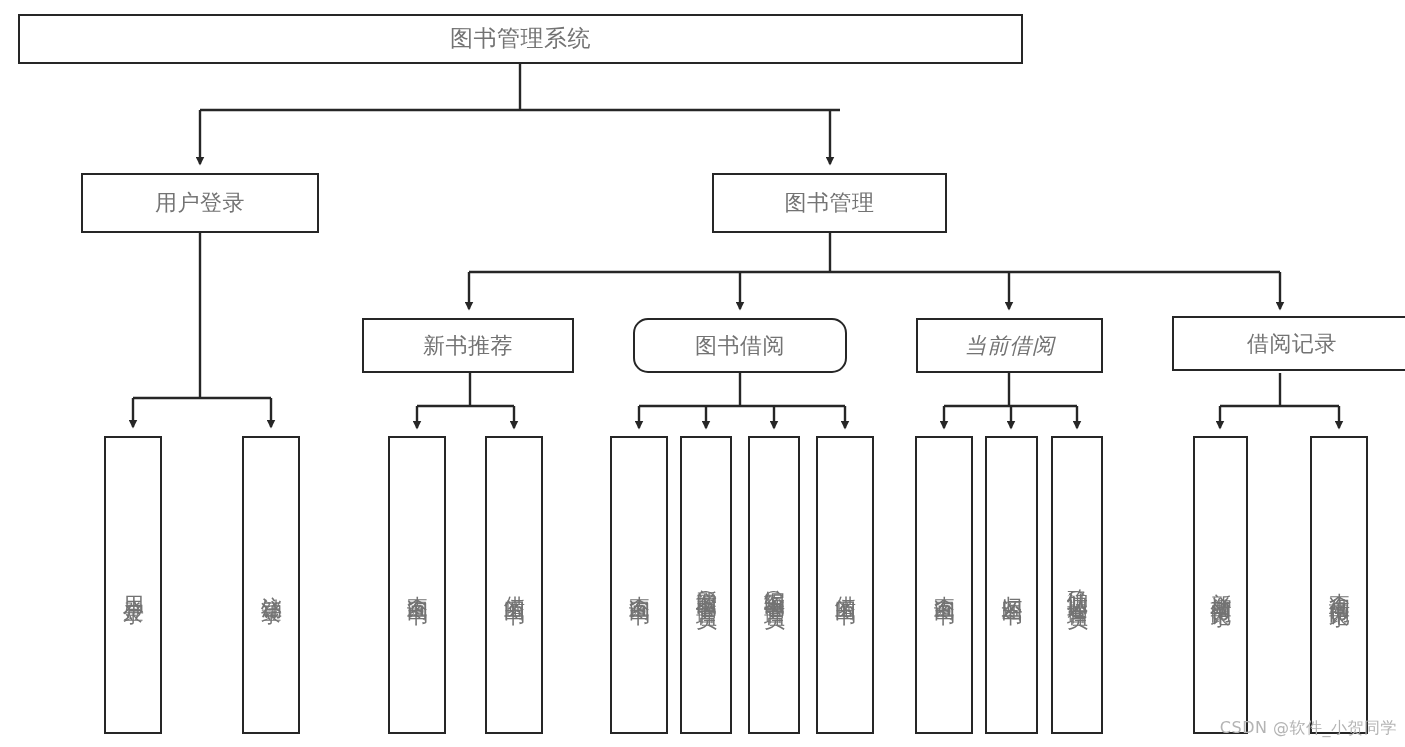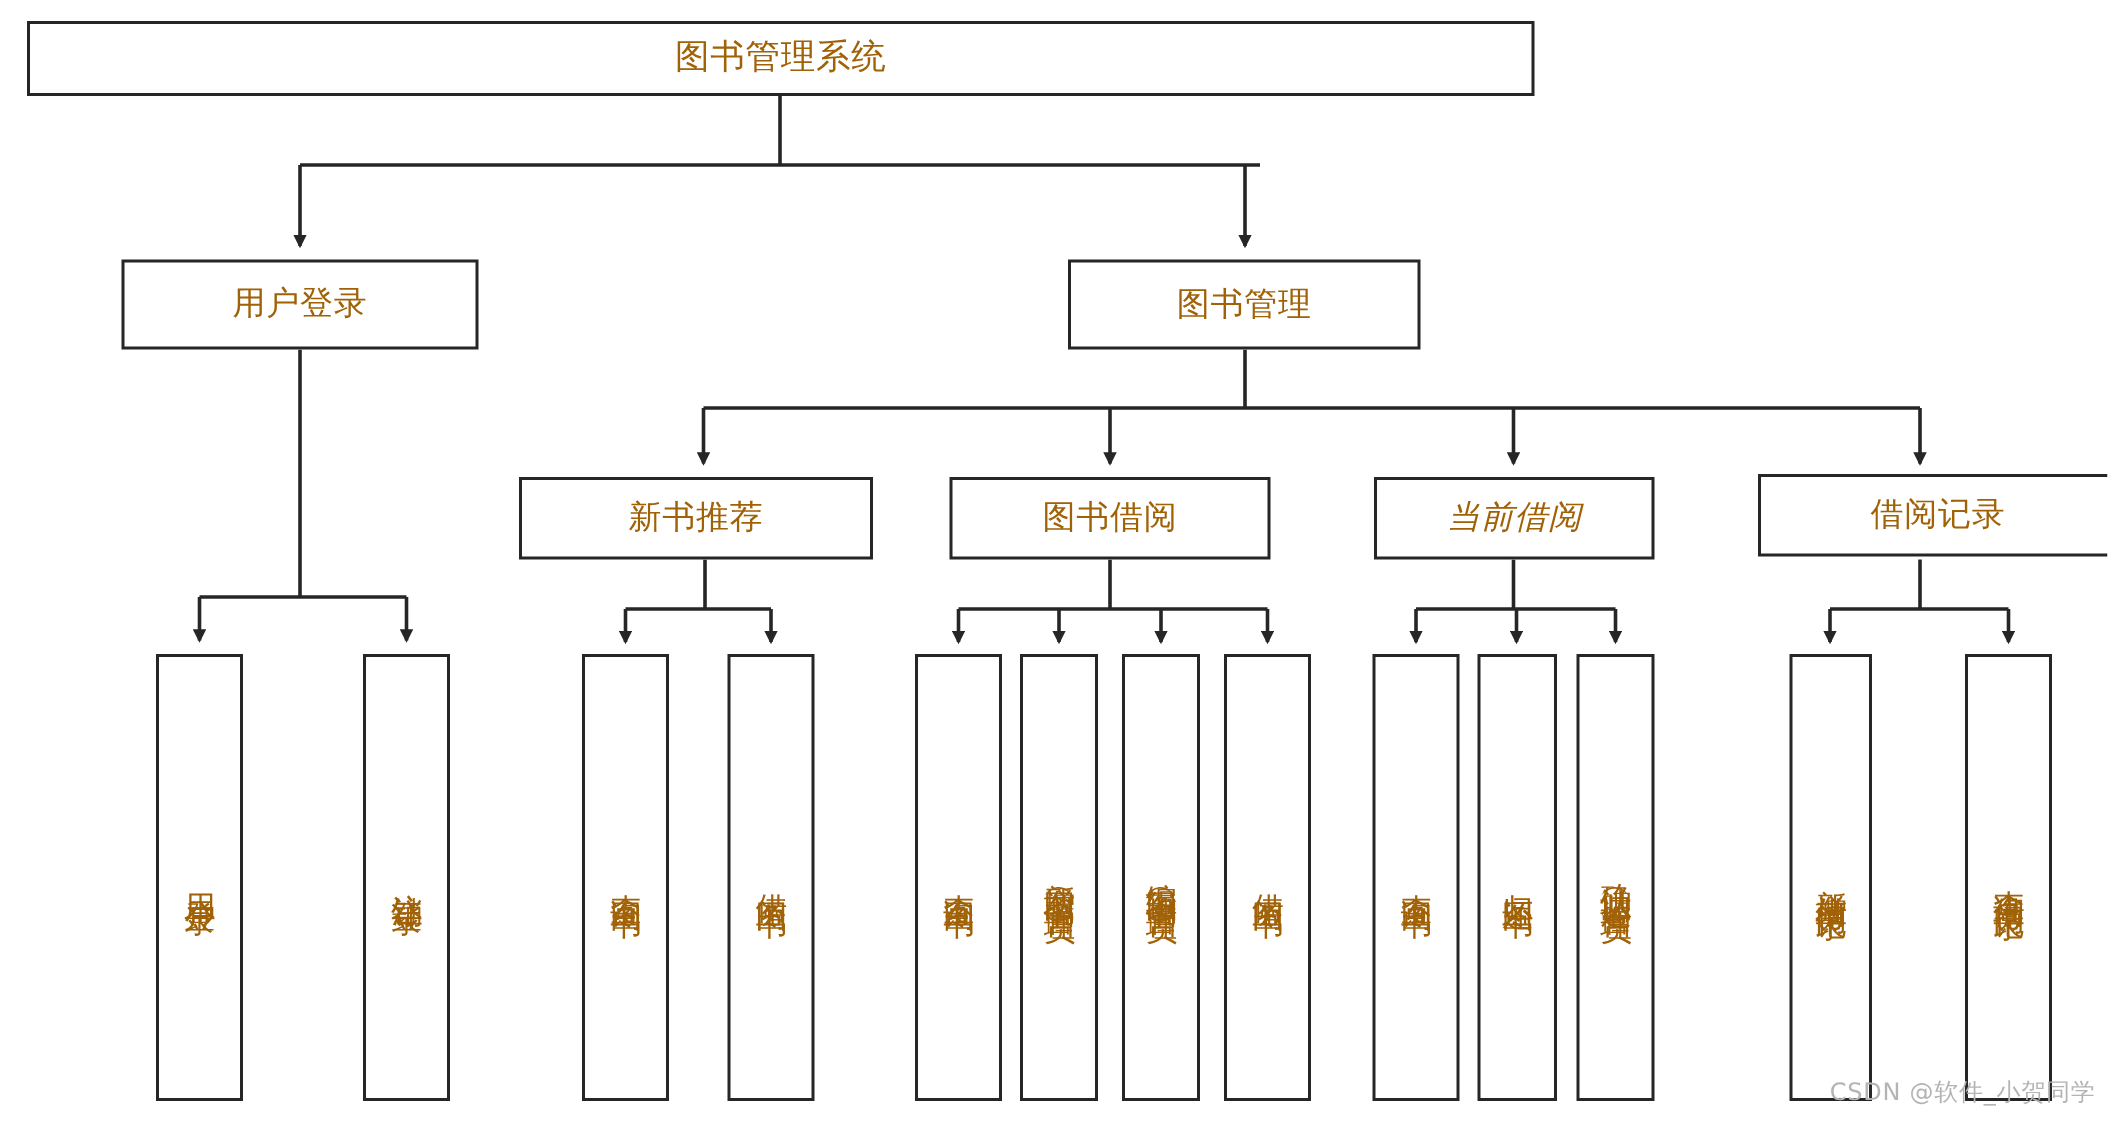--- a/index.html
+++ b/index.html
@@ -31,21 +31,21 @@
     box-sizing: border-box;
     background: #ffffff;
     border: 2px solid #262626;
     display: flex;
     align-items: center;
     justify-content: center;
     z-index: 2;
   }
   .node-label {
     font-size: 22px;
-    color: #a16207;
+    color: #737373;
     line-height: 1.18;
     letter-spacing: 0.5px;
     white-space: nowrap;
   }
   .node.vertical .node-label {
     writing-mode: vertical-rl;
     text-orientation: upright;
     letter-spacing: 3px;
     font-size: 21px;
   }
@@ -121,24 +121,24 @@
     <span class="node-label">图书管理系统</span>
   </div>
 
   <div class="node level2" style="left:81px; top:173px; width:238px; height:60px;">
     <span class="node-label">用户登录</span>
   </div>
   <div class="node level2" style="left:712px; top:173px; width:235px; height:60px;font-family:Liberation Serif, serif;">
     <span class="node-label">图书管理</span>
   </div>
 
-  <div class="node level2" style="left:346px; top:318px; width:236px; height:55px;">
+  <div class="node level2" style="left:362px; top:318px; width:212px; height:55px;">
     <span class="node-label">新书推荐</span>
   </div>
-  <div class="node level2" style="left:633px; top:318px; width:214px; height:55px;">
+  <div class="node level2" style="left:633px; top:318px; width:214px; height:55px;border-radius:15px;">
     <span class="node-label">图书借阅</span>
   </div>
   <div class="node level2" style="left:916px; top:318px; width:187px; height:55px;font-style:italic;">
     <span class="node-label">当前借阅</span>
   </div>
   <div class="node level2" style="left:1172px; top:316px; width:240px; height:55px;">
     <span class="node-label">借阅记录</span>
   </div>
 
   <div class="node vertical" style="left:104px; top:436px; width:58px; height:298px;">

